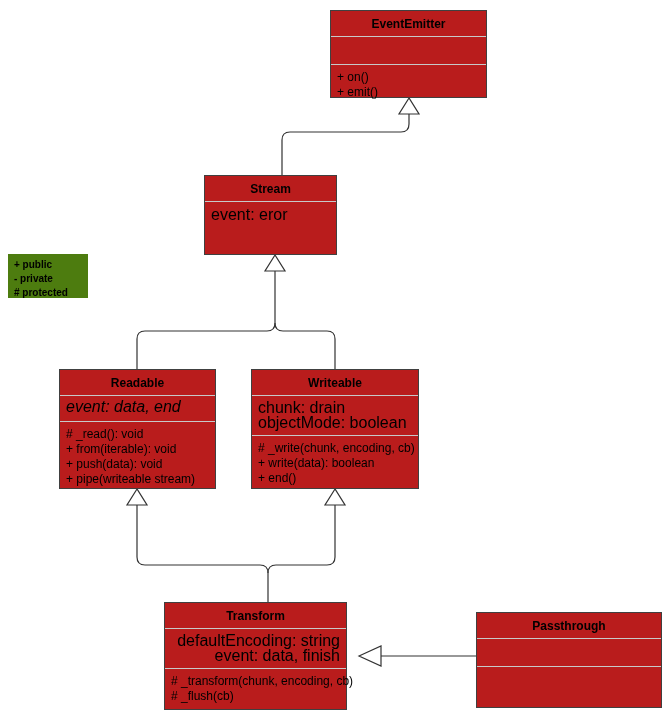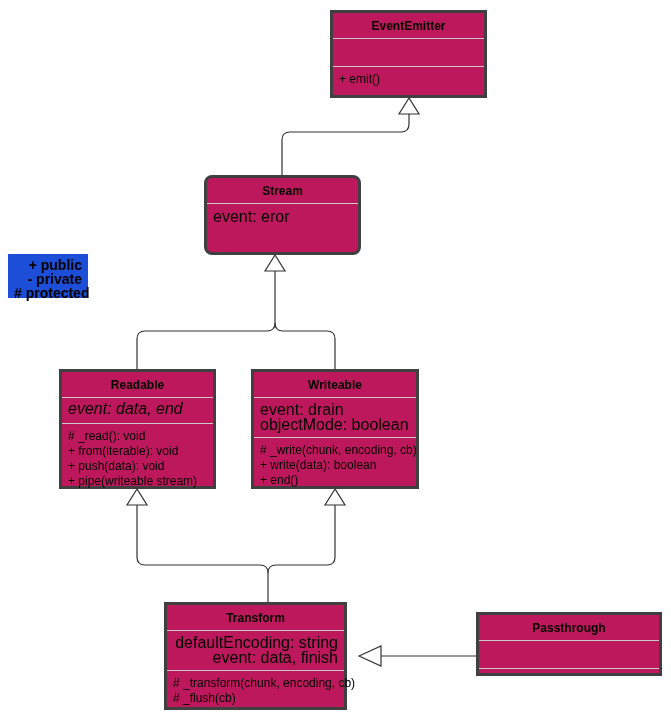--- a/index.html
+++ b/index.html
@@ -21,22 +21,22 @@
   #edges {
     position: absolute;
     left: 0;
     top: 0;
     width: 671px;
     height: 721px;
     pointer-events: none;
   }
   .uml-class {
     position: absolute;
-    background: #be185d;
-    border: 3px solid #404040;
+    background: #b91c1c;
+    border: 1px solid #404040;
     box-sizing: border-box;
     z-index: 2;
   }
   .uml-name {
     text-align: center;
     font-weight: bold;
     font-size: 12px;
     line-height: 14px;
     padding: 6px 4px 6px 4px;
     border-bottom: 1px solid #c8c8c8;
@@ -52,28 +52,27 @@
   .uml-ops {
     font-size: 12px;
     line-height: 15px;
     padding: 5px 6px 5px 6px;
     box-sizing: border-box;
   }
   .uml-attrs.empty, .uml-ops.empty { min-height: 10px; }
   .row { white-space: nowrap; }
   .note {
     position: absolute;
-    background: #1d4ed8;
-    font-size: 14px;
+    background: #4d7c0f;
+    font-size: 10px;
     font-weight: bold;
     line-height: 14px;
     padding: 4px 6px 4px 6px;
     box-sizing: border-box;
     z-index: 3;
-    text-align: right;
   }
 </style>
 </head>
 <body>
 
 <div id="diagram">
 
   <svg id="edges" viewBox="0 0 671 721" width="671" height="721">
     <g fill="none" stroke="#333333" stroke-width="1.2">
 
@@ -93,25 +92,26 @@
       <polygon points="137,489 127,505 147,505"></polygon>
       <polygon points="335,489 325,505 345,505"></polygon>
       <polygon points="359,656 381,646 381,666"></polygon>
     </g>
   </svg>
 
   <div class="uml-class" style="left:330px; top:10px; width:157px; height:88px;">
     <div class="uml-name" style="height:26px;">EventEmitter</div>
     <div class="uml-attrs empty" style="height:28px;"></div>
     <div class="uml-ops">
+      <div class="row">+ on()</div>
       <div class="row">+ emit()</div>
     </div>
   </div>
 
-  <div class="uml-class" style="left:204px; top:175px; width:157px; height:80px;border-radius:8px;">
+  <div class="uml-class" style="left:204px; top:175px; width:133px; height:80px;">
     <div class="uml-name" style="height:26px;">Stream</div>
     <div class="uml-attrs" style="height:54px; border-bottom:none;">
       <div class="row">event: eror</div>
     </div>
   </div>
 
   <div class="uml-class" style="left:59px; top:369px; width:157px; height:120px;">
     <div class="uml-name" style="height:26px;">Readable</div>
     <div class="uml-attrs" style="height:26px; padding-top:3px;font-style:italic;">
       <div class="row">event: data, end</div>
@@ -120,21 +120,21 @@
       <div class="row"># _read(): void</div>
       <div class="row">+ from(iterable): void</div>
       <div class="row">+ push(data): void</div>
       <div class="row">+ pipe(writeable stream)</div>
     </div>
   </div>
 
   <div class="uml-class" style="left:251px; top:369px; width:168px; height:120px;">
     <div class="uml-name" style="height:26px;">Writeable</div>
     <div class="uml-attrs" style="height:40px; padding-top:4px;">
-      <div class="row">event: drain</div>
+      <div class="row">chunk: drain</div>
       <div class="row">objectMode: boolean</div>
     </div>
     <div class="uml-ops">
       <div class="row"># _write(chunk, encoding, cb)</div>
       <div class="row">+ write(data): boolean</div>
       <div class="row">+ end()</div>
     </div>
   </div>
 
   <div class="uml-class" style="left:164px; top:602px; width:183px; height:108px;">
@@ -142,21 +142,21 @@
     <div class="uml-attrs" style="height:40px; padding-top:4px;text-align:right;">
       <div class="row">defaultEncoding: string</div>
       <div class="row">event: data, finish</div>
     </div>
     <div class="uml-ops">
       <div class="row"># _transform(chunk, encoding, cb)</div>
       <div class="row"># _flush(cb)</div>
     </div>
   </div>
 
-  <div class="uml-class" style="left:476px; top:612px; width:186px; height:64px;">
+  <div class="uml-class" style="left:476px; top:612px; width:186px; height:96px;">
     <div class="uml-name" style="height:26px;">Passthrough</div>
     <div class="uml-attrs empty" style="height:28px;"></div>
     <div class="uml-ops empty"></div>
   </div>
 
   <div class="note" style="left:8px; top:254px; width:80px; height:44px;">
     <div class="row">+ public</div>
     <div class="row">- private</div>
     <div class="row"># protected</div>
   </div>

